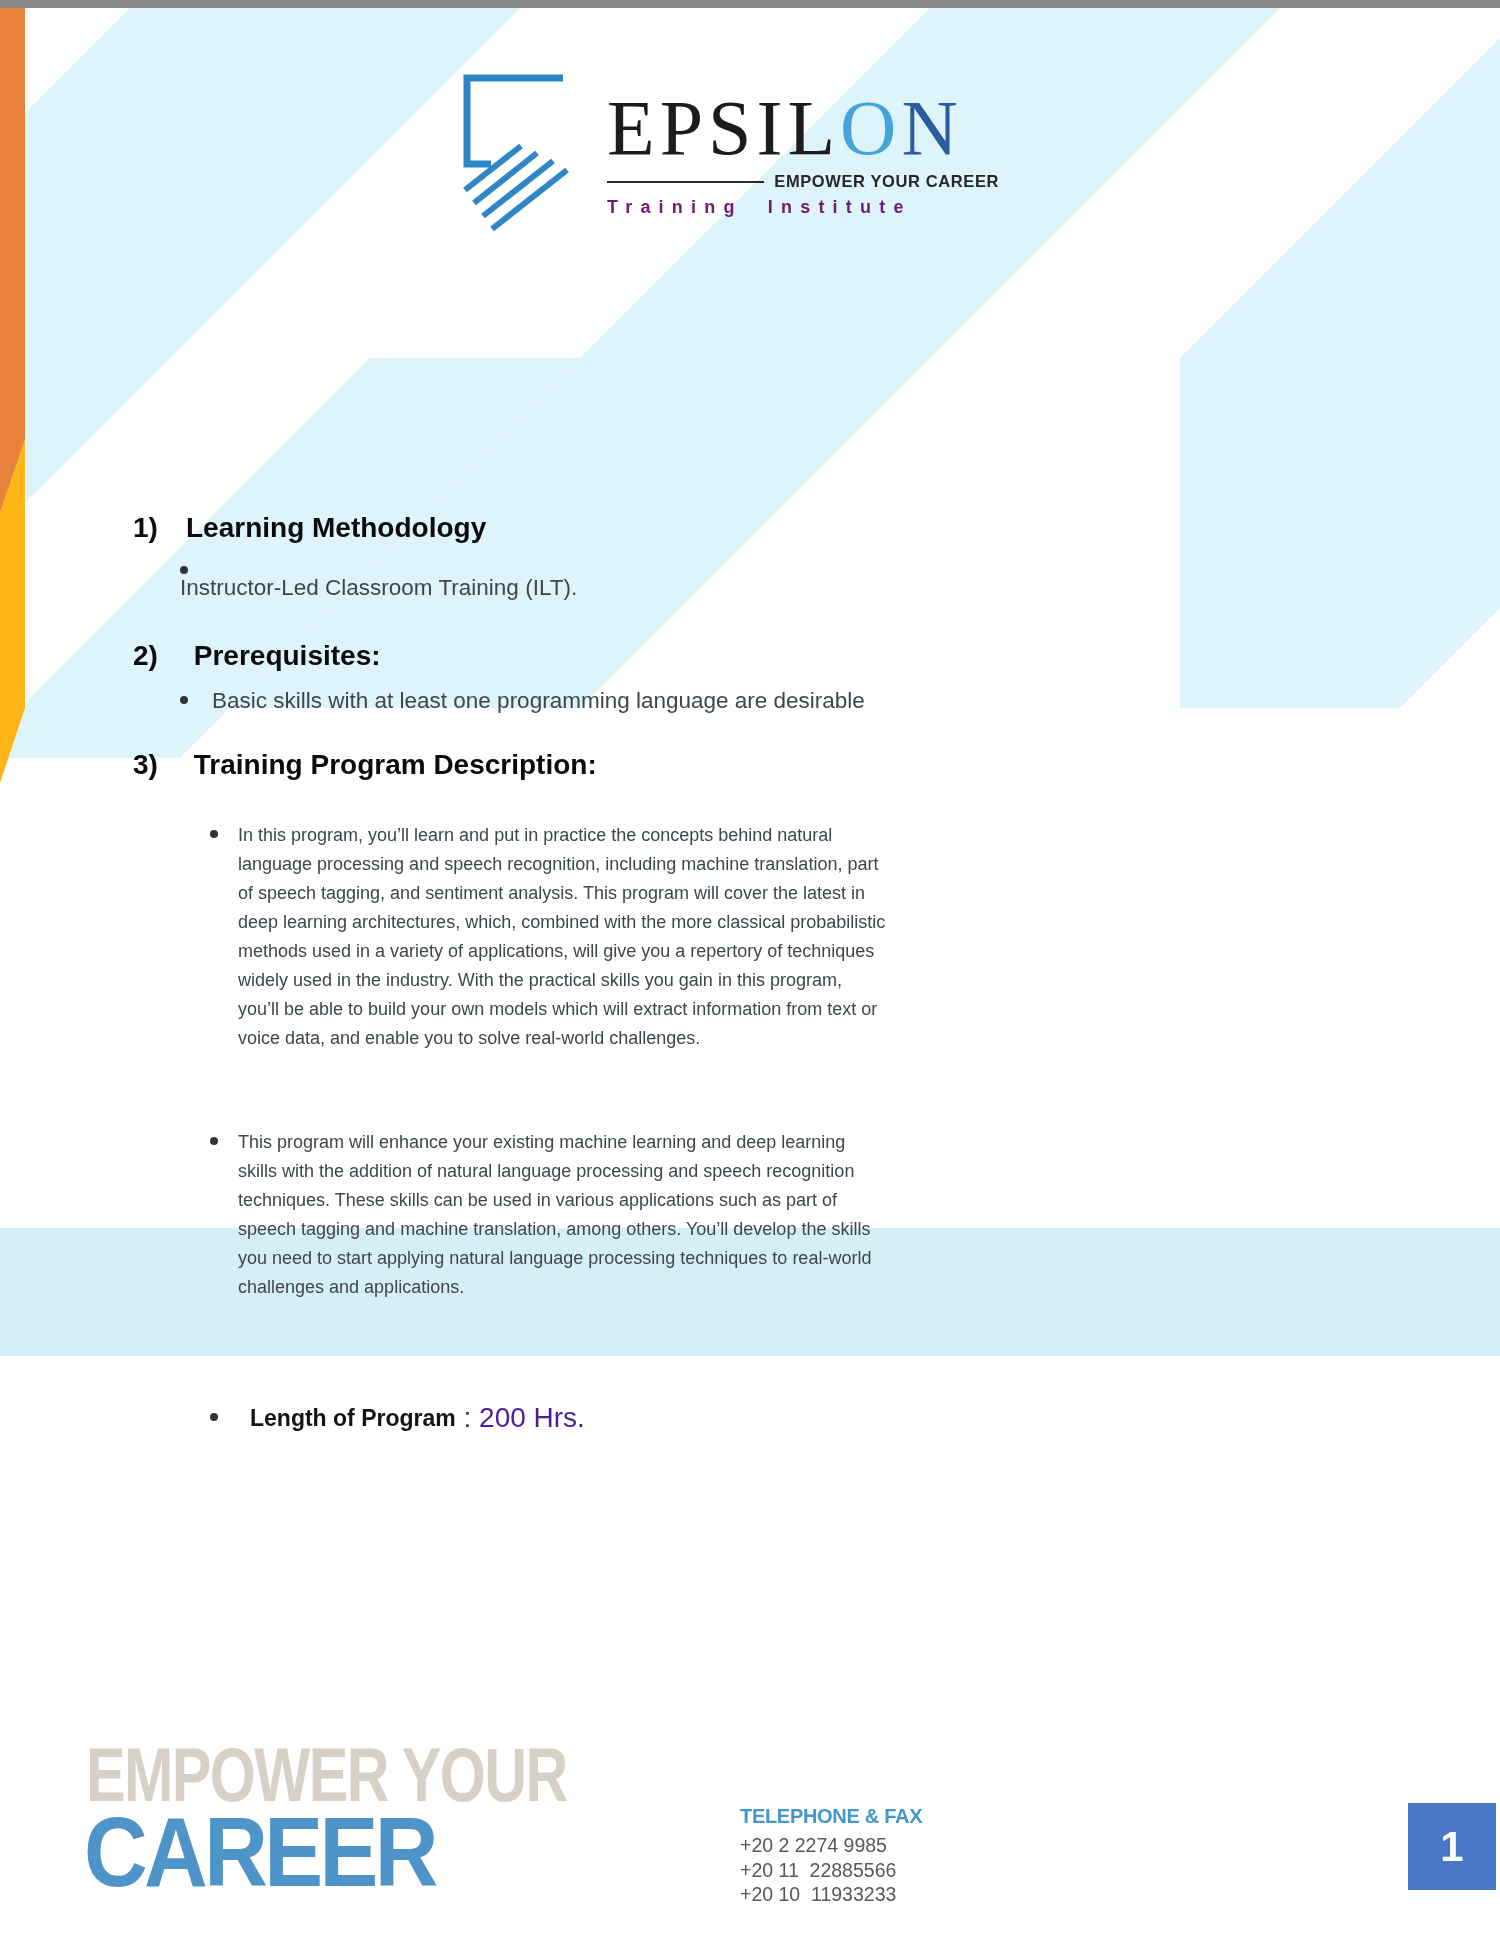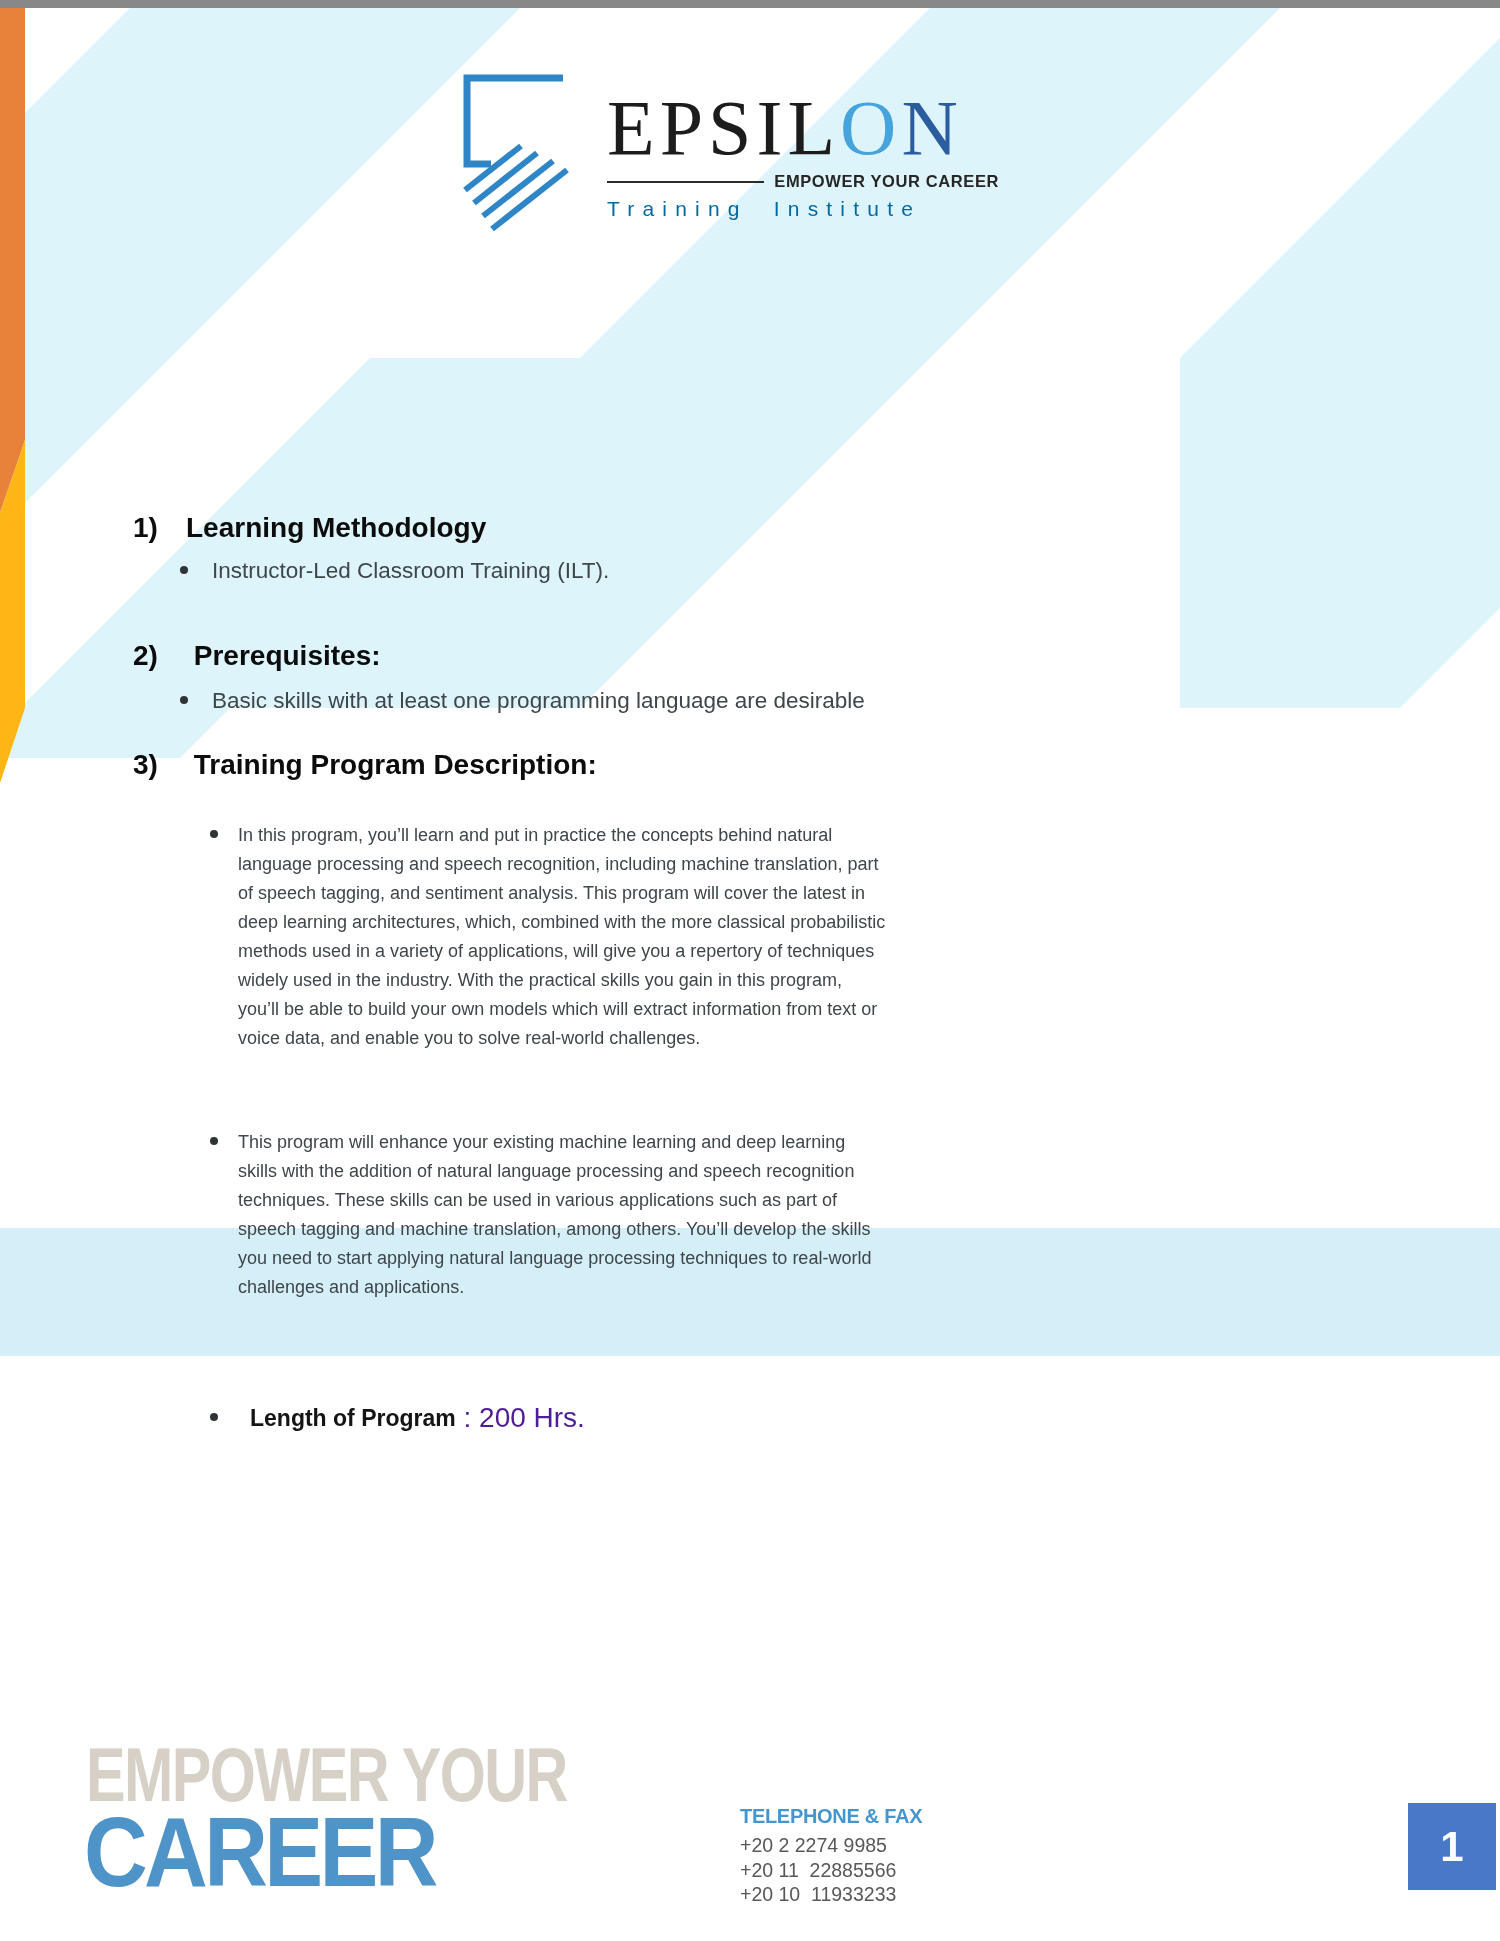--- a/index.html
+++ b/index.html
@@ -13,21 +13,21 @@
   
   .logo-glyph{position:absolute;left:461px;top:64px;z-index:3;}
   .logo-text{position:absolute;left:607px;top:80px;width:392px;z-index:3;}
   .brand{font-family:"Liberation Serif",serif;font-size:78px;line-height:80px;
          letter-spacing:5px;color:#1c1c1c;white-space:nowrap;}
   .brand .o{color:#46a4dc;}
   .brand .n{color:#2b5c9d;}
   .tagline-row{display:flex;align-items:center;justify-content:flex-end;width:100%;margin-top:4px;}
   .tagline-line{width:175px;border-top:2px solid #2b2b2b;margin-right:10px;}
   .tagline{font-size:16.5px;font-weight:bold;color:#262626;letter-spacing:.6px;white-space:nowrap;}
-  .training{margin-top:6px;font-size:21px;font-weight:normal;color:#0369a1;
+  .training{margin-top:6px;font-size:18px;font-weight:bold;color:#701a75;
             letter-spacing:8.2px;word-spacing:12px;white-space:nowrap;}
 
   
   .title{position:absolute;left:115px;top:288px;width:1000px;text-align:center;
          font-size:50px;line-height:53px;font-weight:bold;color:#bf5b29;
          letter-spacing:-.5px;z-index:3;}
 
   
   .sec{position:absolute;display:flex;font-size:28px;font-weight:bold;color:#0c0c0c;z-index:3;white-space:pre;}
   .sec .num{width:53px;flex:0 0 auto;}
@@ -89,21 +89,21 @@
       <span class="tagline">EMPOWER YOUR CAREER</span>
     </div>
     <div class="training">Training Institute</div>
   </div>
 
 
   <div class="sec" style="left:133px;top:504px;">
     <span class="num">1)</span>
     <span>Learning Methodology</span>
   </div>
-  <div class="bullet-line simple-b" style="top:549px;">
+  <div class="bullet-line simple-b" style="top:549px;flex-direction:column;">
     <span class="dot"></span>
     <span class="btext">Instructor-Led Classroom Training (ILT).</span>
   </div>
 
   <div class="sec" style="left:133px;top:632px;">
     <span class="num">2)</span>
     <span> Prerequisites:</span>
   </div>
   <div class="bullet-line simple-b" style="top:679px;">
     <span class="dot"></span>

